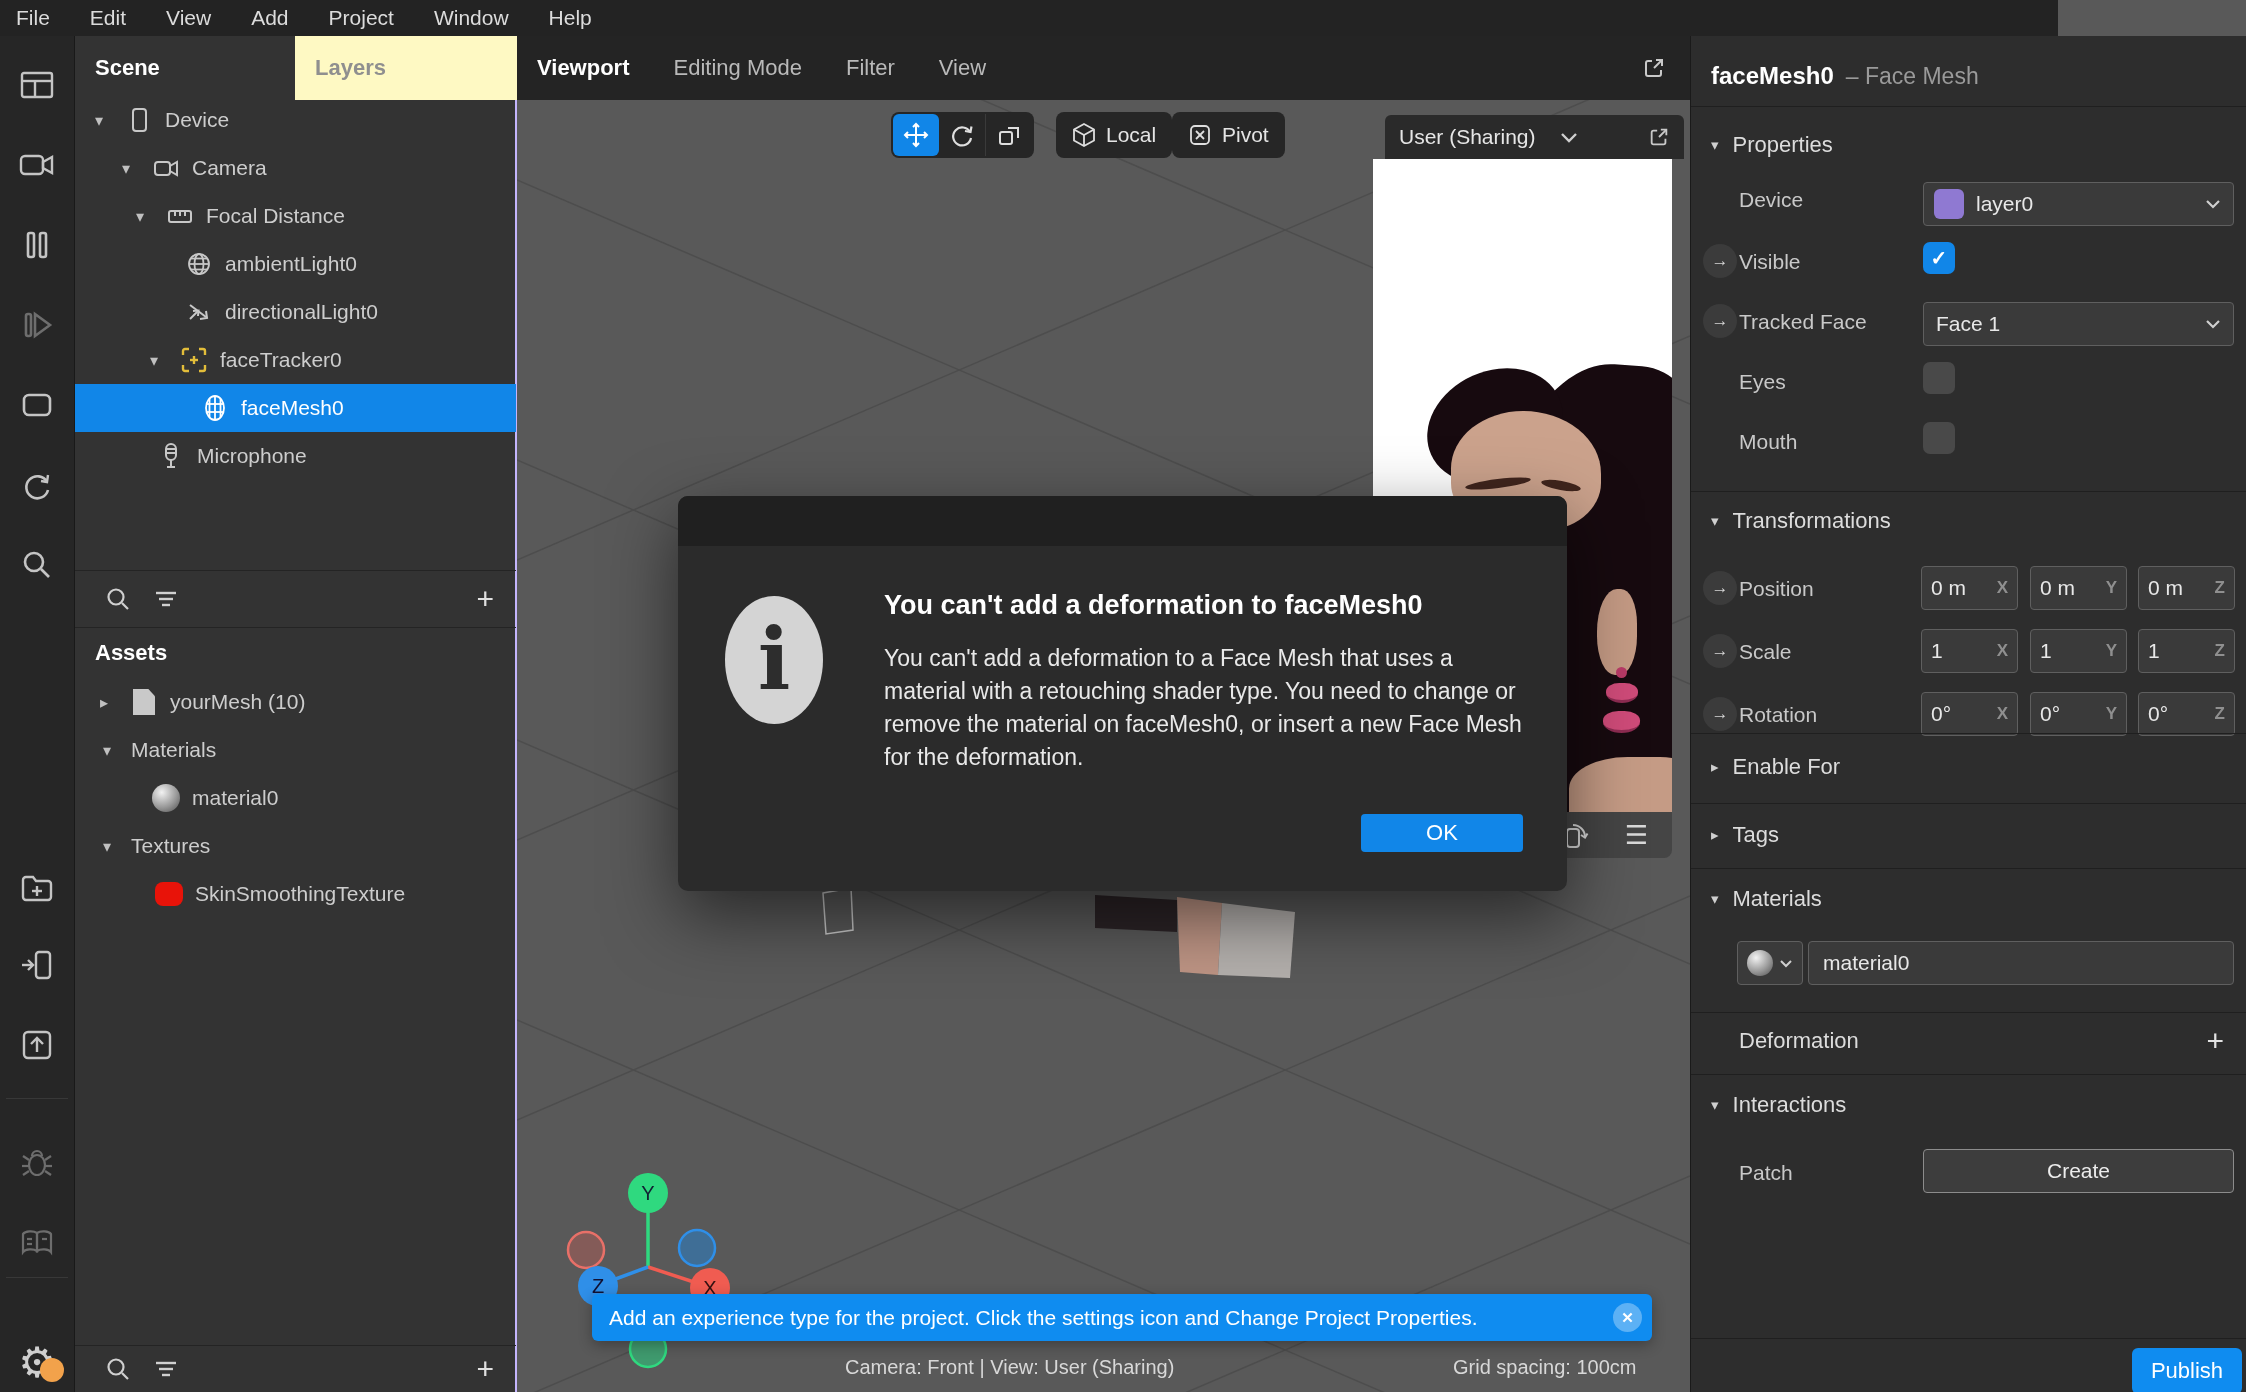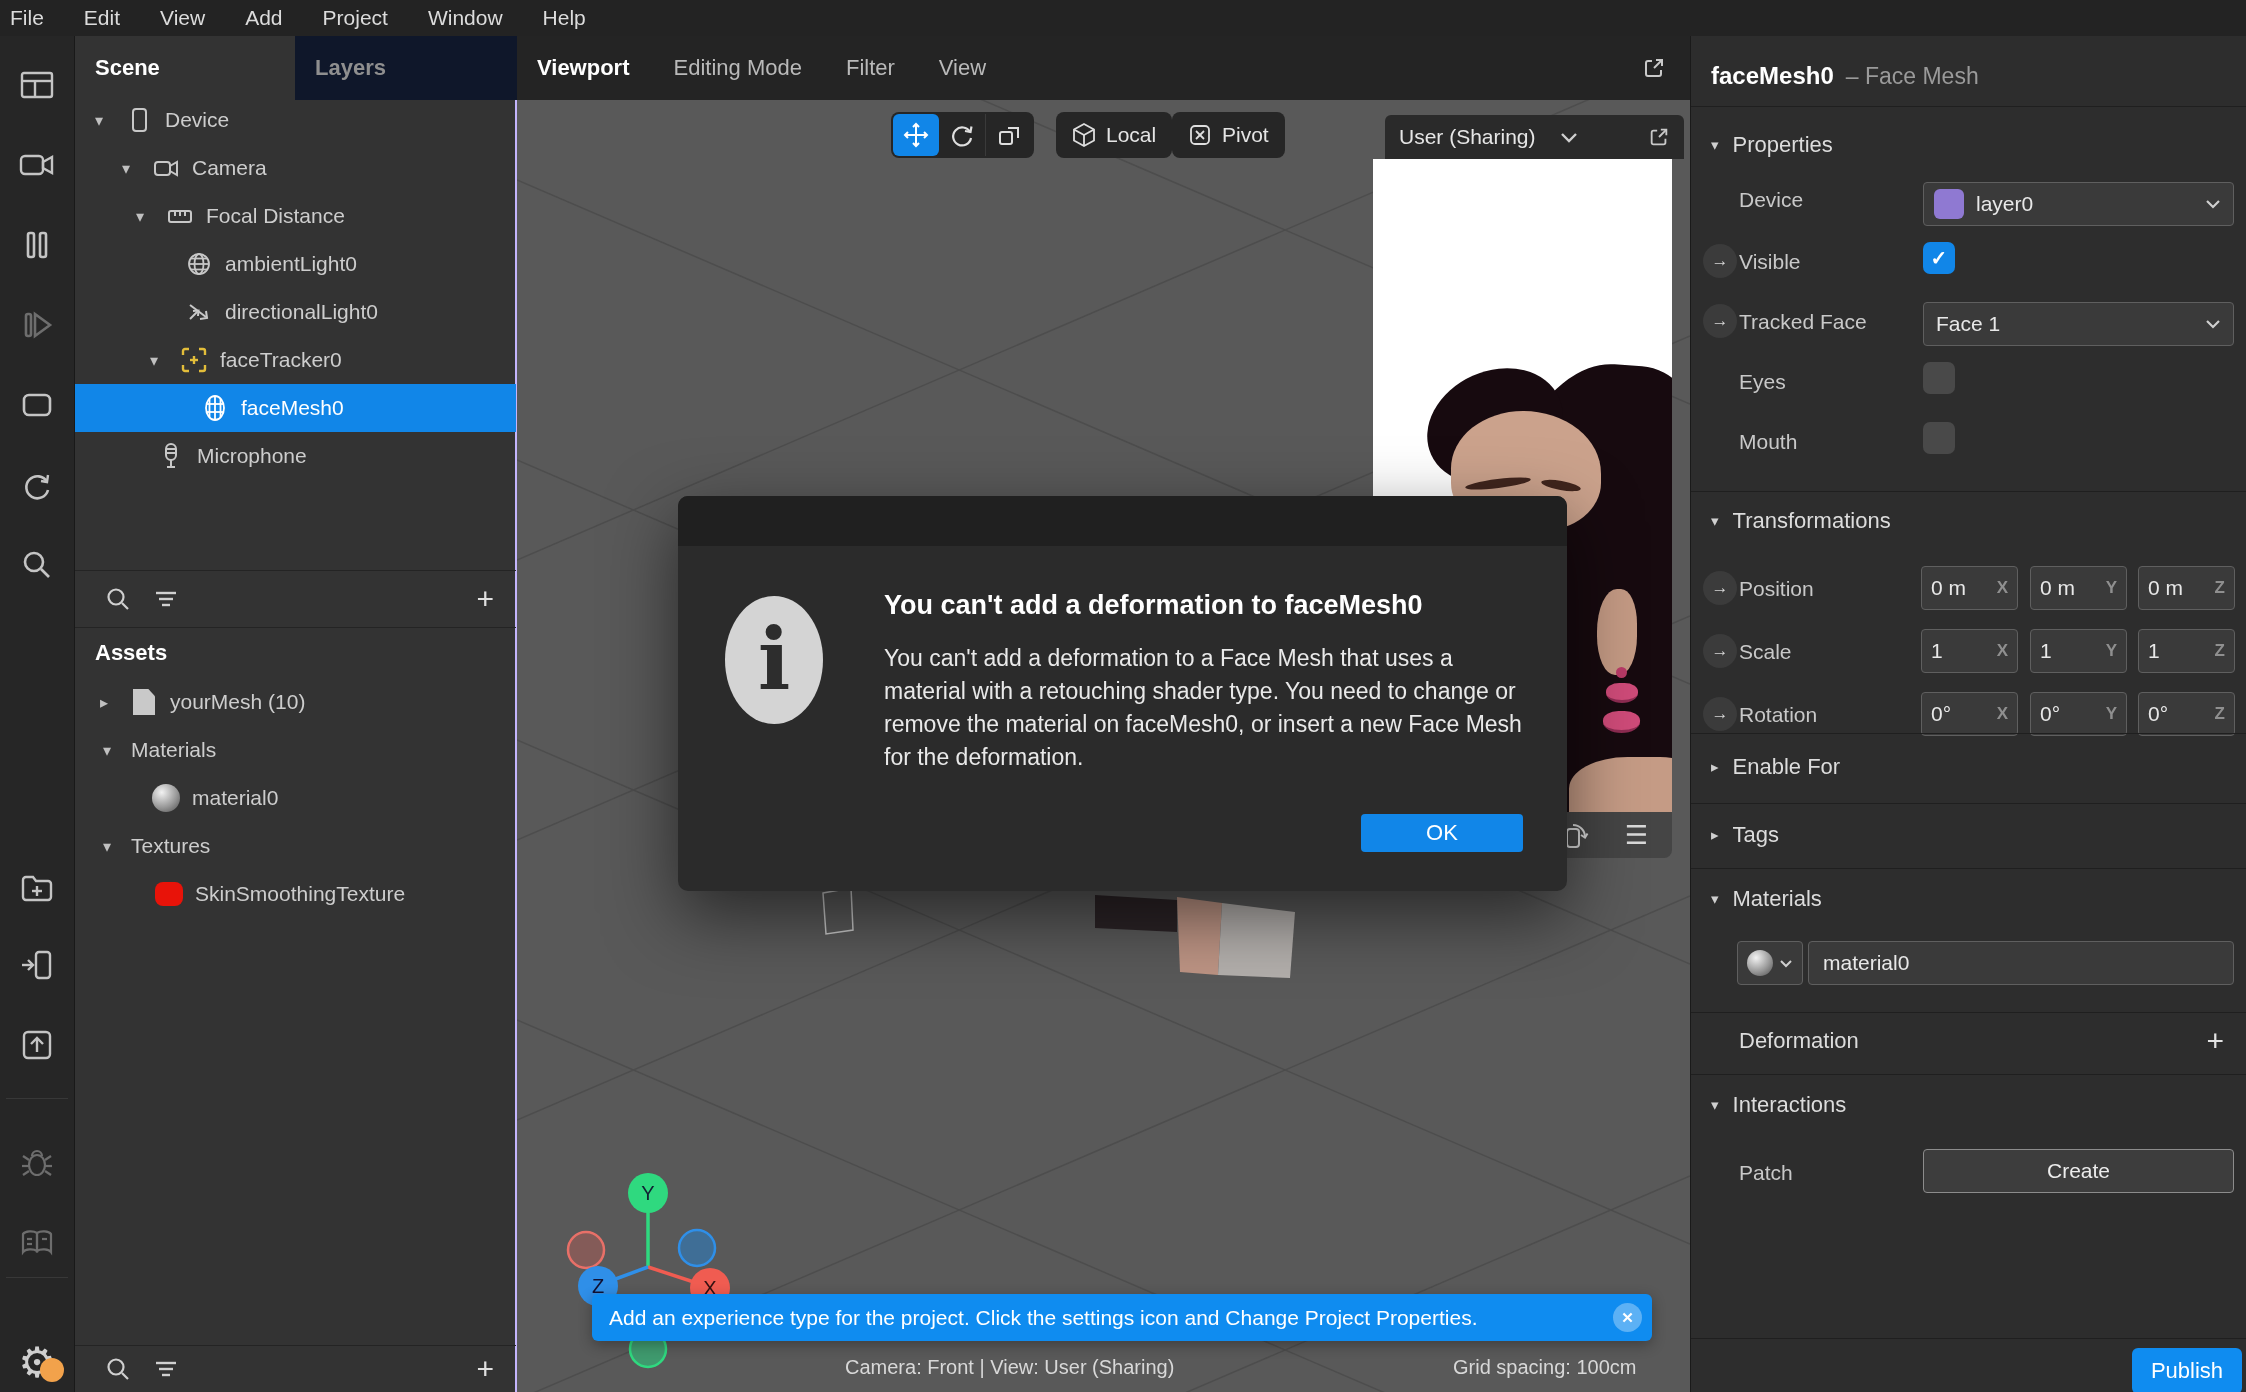--- a/index.html
+++ b/index.html
@@ -2,38 +2,38 @@
 <html><head>
 <meta charset="utf-8">
 <style>
   html,body{margin:0;padding:0;background:#111;font-family:"Liberation Sans",sans-serif;}
   #app{position:relative;width:2246px;height:1392px;overflow:hidden;background:#595959;
        -webkit-font-smoothing:antialiased;}
   .abs{position:absolute;}
   svg{display:block;}
 
   
-  .menubar{left:0;top:0;width:2246px;height:36px;background:#232323;display:flex;align-items:center;
-           gap:40px;padding-left:10px;box-sizing:border-box;font-size:21px;color:#dcdcdc;}
+  .menubar{left:0;top:0;width:2058px;height:36px;background:#232323;display:flex;align-items:center;
+           gap:40px;padding-left:16px;box-sizing:border-box;font-size:21px;color:#dcdcdc;}
   .menubar span{cursor:default;}
 
   
   .rail{left:0;top:36px;width:75px;height:1356px;background:#262626;border-right:1px solid #191919;box-sizing:border-box;}
   .ricon{position:absolute;left:0;width:74px;height:44px;display:flex;align-items:center;justify-content:center;color:#c4c4c4;}
   .ricon.dim{color:#6d6d6d;}
   .rdiv{position:absolute;left:6px;width:62px;height:1px;background:#383838;}
   .gear-glyph{font-size:42px;line-height:42px;color:#cfcfcf;}
   .gear-dot{position:absolute;left:40px;top:22px;width:24px;height:24px;border-radius:50%;background:#f2a24b;}
 
   
   .scene{left:75px;top:36px;width:442px;height:1356px;background:#333333;border-right:2px solid #c4b5fd;box-sizing:border-box;}
   .stabs{position:absolute;left:0;top:0;width:442px;height:64px;display:flex;}
   .stab{box-sizing:border-box;padding-left:20px;display:flex;align-items:center;font-size:22px;}
   .stab.active{width:220px;background:#333333;color:#ffffff;font-weight:bold;}
-  .stab.inactive{flex:1;background:#0f172a;color:#8f8f8f;font-weight:bold;}
+  .stab.inactive{flex:1;background:#fef9c3;color:#8f8f8f;font-weight:bold;}
   .trow{position:absolute;left:0;width:441px;height:48px;display:flex;align-items:center;
         color:#cdcdcd;font-size:21px;box-sizing:border-box;}
   .trow.sel{background:#1186e8;color:#ffffff;}
   .caret{width:28px;text-align:left;color:#c0c0c0;font-size:16px;flex:none;}
   .ti{width:32px;height:32px;margin-right:10px;display:flex;align-items:center;justify-content:center;flex:none;}
   .srow{position:absolute;left:0;width:441px;height:58px;border-top:1px solid #242424;border-bottom:1px solid #242424;
         box-sizing:border-box;display:flex;align-items:center;color:#d0d0d0;}
   .srow .sic{margin-left:30px;}
   .srow .plus{position:absolute;right:22px;font-size:30px;font-weight:300;color:#e0e0e0;}
   .assets-h{position:absolute;left:20px;color:#fff;font-weight:bold;font-size:22px;}

